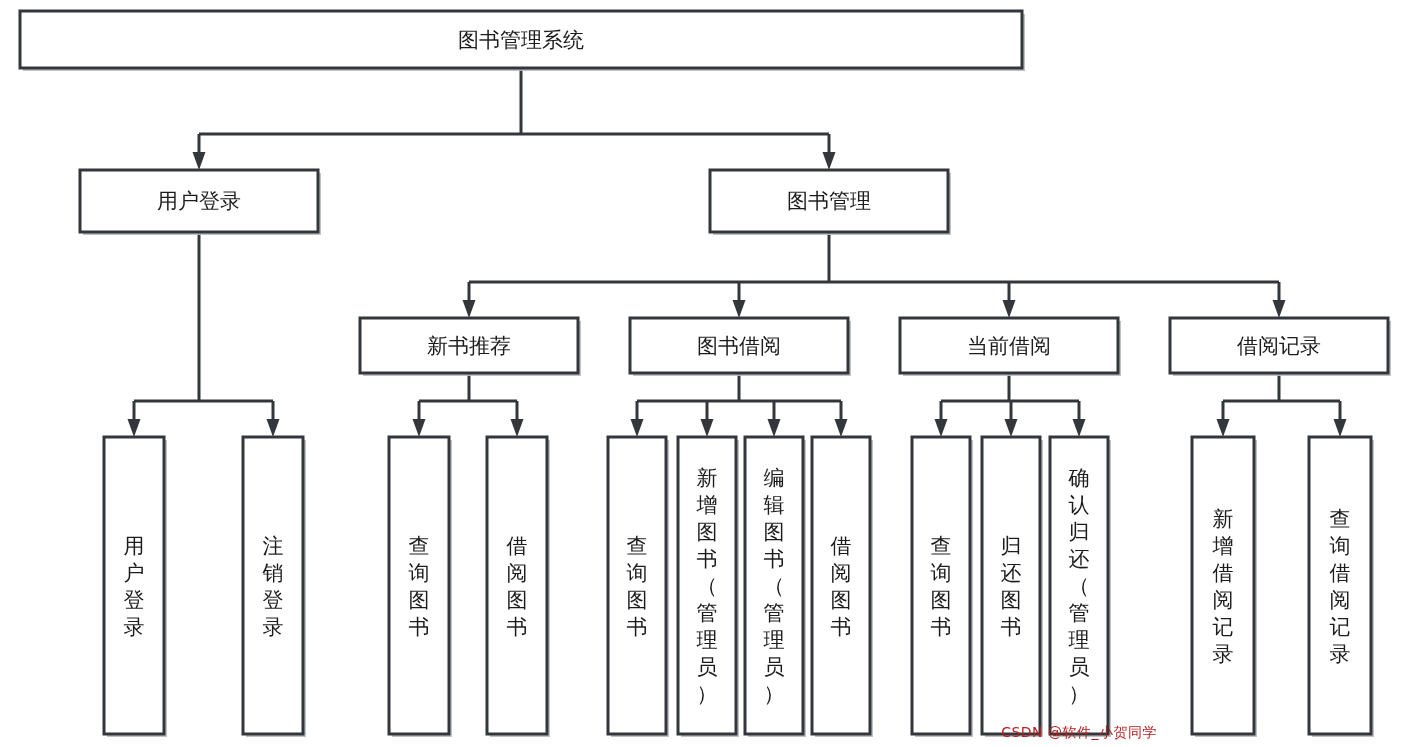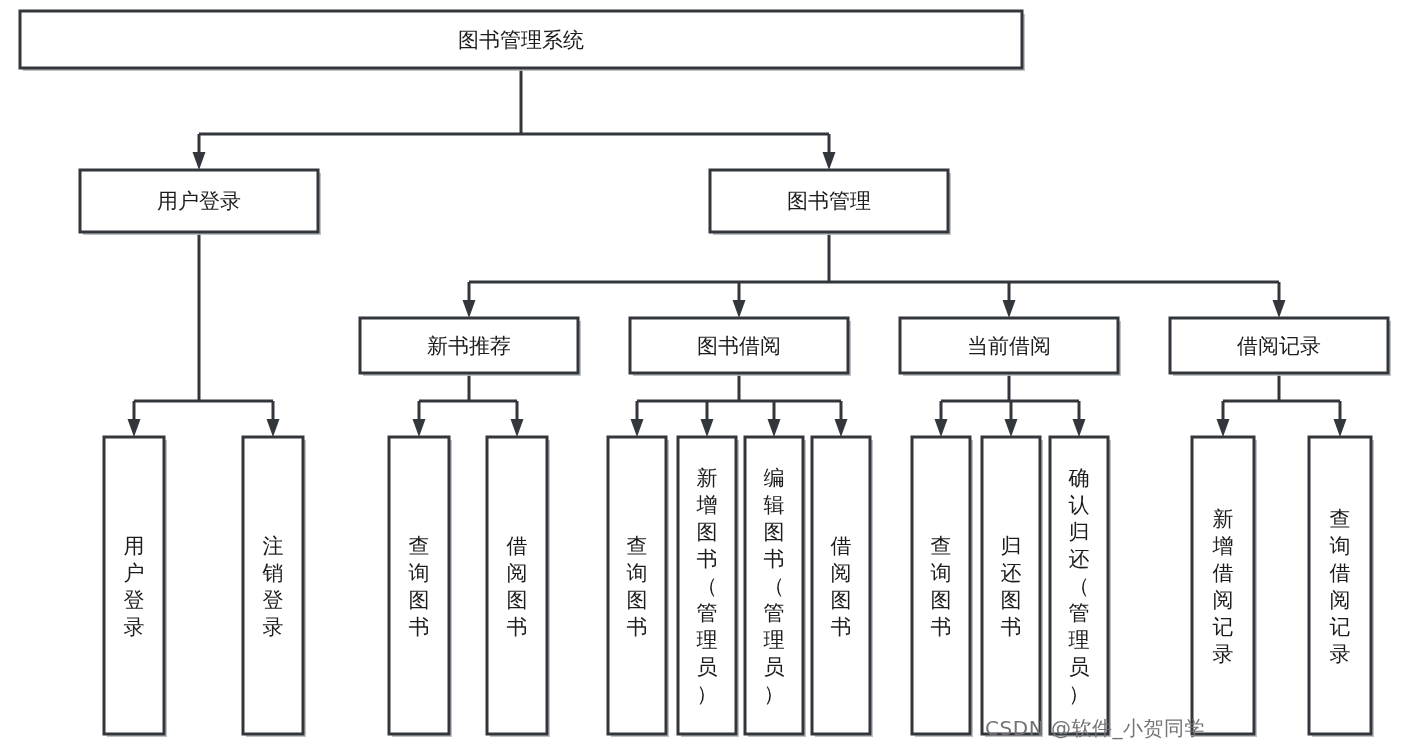--- a/index.html
+++ b/index.html
@@ -10,21 +10,20 @@
   body {
     width: 1405px;
     height: 747px;
     font-family: "DejaVu Sans", "Liberation Sans", sans-serif;
     overflow: hidden;
   }
   #diagram-root {
     position: relative;
     width: 1165px;
     height: 747px;
-    padding-left: 48px;
   }
   svg#diagram-svg {
     position: absolute;
     top: 0;
     left: 0;
     width: 1405px;
     height: 747px;
   }
   .node-box {
     fill: #ffffff;
@@ -55,22 +54,22 @@
     font-family: "DejaVu Sans", "Liberation Sans", sans-serif;
     font-size: 21px;
     fill: #1c1c1c;
     text-anchor: middle;
   }
   .watermark-text {
     position: absolute;
     right: 8px;
     bottom: 5px;
     font-family: "DejaVu Sans", "Liberation Sans", sans-serif;
-    font-size: 20px;
-    color: #737373;
+    font-size: 14px;
+    color: #b91c1c;
     white-space: nowrap;
     letter-spacing: 0.5px;
   }
 </style>
 </head>
 <body>
 
 <div id="diagram-root">
   <svg id="diagram-svg" viewBox="0 0 1405 747">
     <g id="connector-layer">

